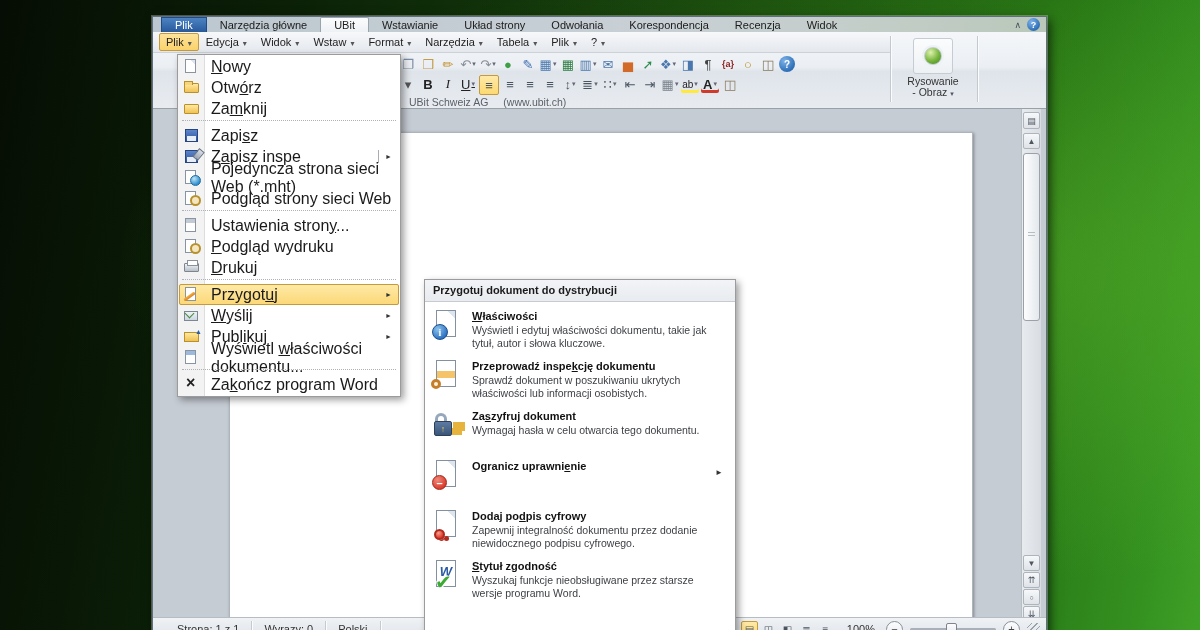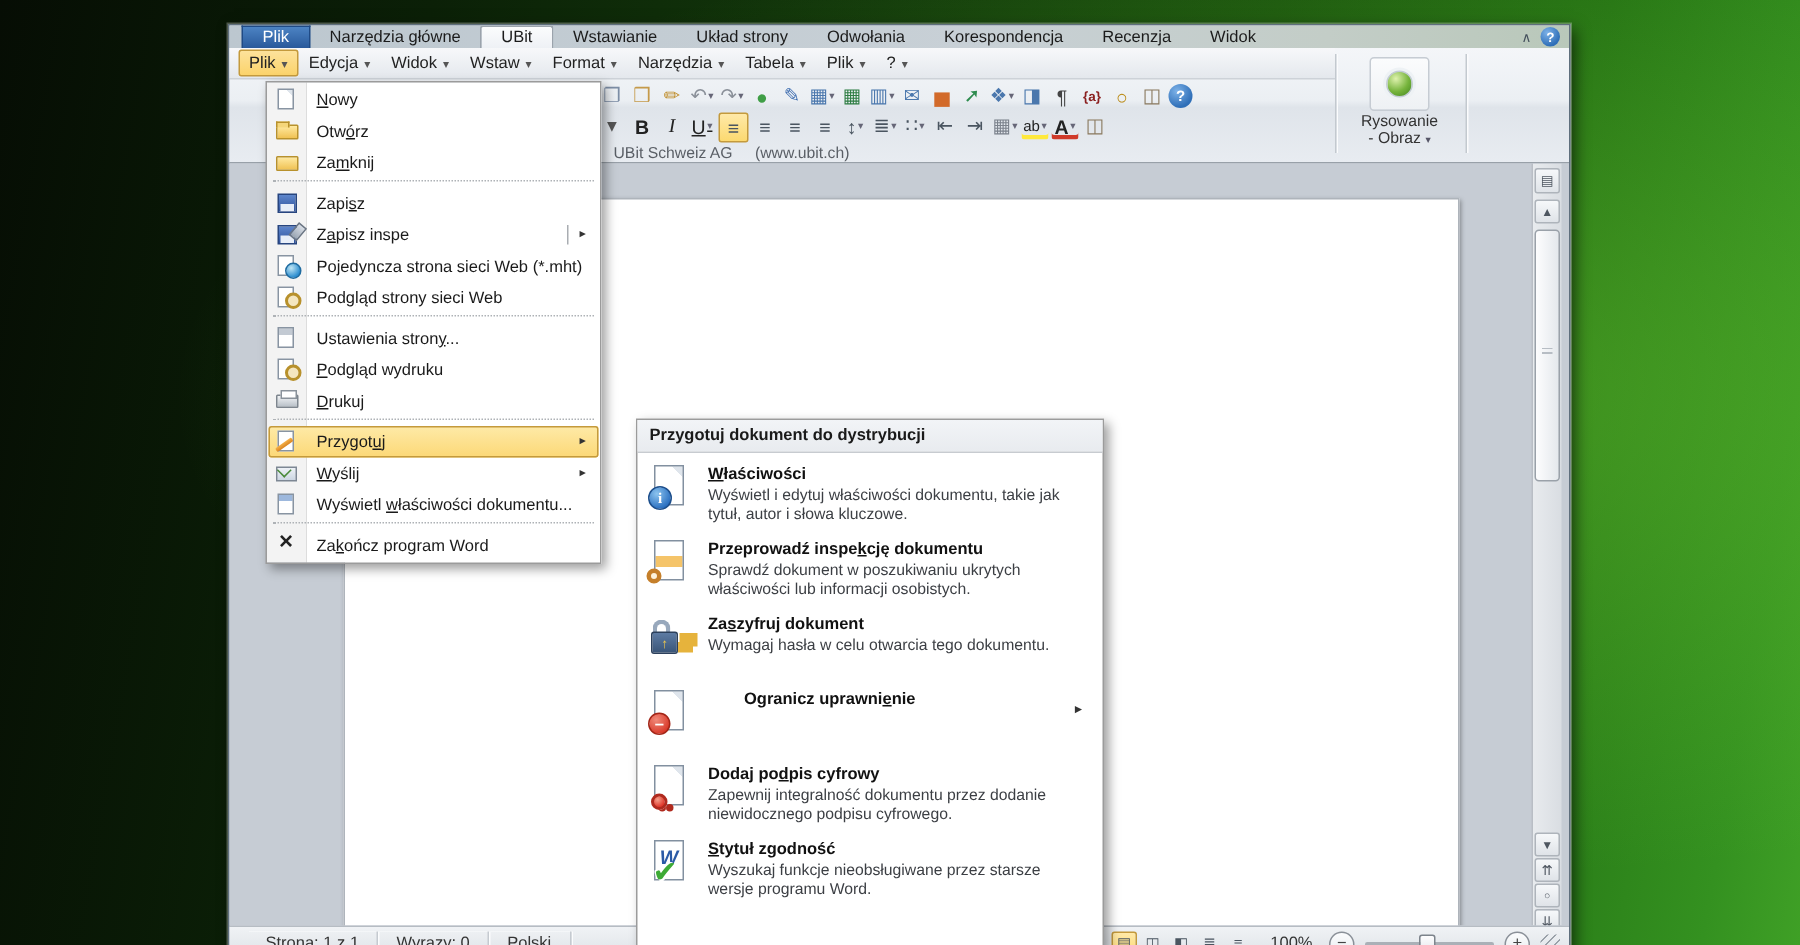--- a/index.html
+++ b/index.html
@@ -96,21 +96,21 @@
   .ztrack{width:86px;height:3px;background:#aab0b7;border-radius:2px;position:relative;margin:0 4px;}
   .ztrack::before{content:"";position:absolute;left:50%;top:-3px;width:1px;height:9px;background:#8a9098;}
   .zthumb{position:absolute;left:42%;top:-5px;width:9px;height:13px;background:linear-gradient(#fdfdfe,#dfe3e8);
     border:1px solid #7d848c;border-radius:2px;}
   .grip{width:13px;height:13px;margin-left:4px;
     background:repeating-linear-gradient(135deg,transparent 0 3px,#9aa1a9 3px 4px);}
   
   .file-menu{position:absolute;left:24px;top:37px;width:224px;z-index:30;
     background:linear-gradient(90deg,#f3f3f3 0,#f3f3f3 26px,#dddddd 26px,#dddddd 27px,#ffffff 27px);
     border:1px solid #9b9b9b;box-shadow:3px 3px 7px rgba(0,0,0,.38);padding:1px;box-sizing:border-box;}
-  .mi{height:21px;display:flex;align-items:center;position:relative;padding-left:3px;font-size:11px;color:#1a1a1a;}
+  .mi{height:21px;display:flex;align-items:center;position:relative;padding-left:3px;font-size:16px;color:#1a1a1a;}
   .mi[data-state="sep"]{height:3px;padding:0;margin:1px 3px;border-top:1px dotted #aeb2b6;}
   .mi[data-state="hl"]{background:linear-gradient(#feeaa8,#fcd876);outline:1px solid var(--c-highlight-border);outline-offset:-1px;border-radius:2px;}
   .mi[data-arrow="true"]::after{content:"►";font-size:7px;color:#333;position:absolute;right:7px;}
   .mi[data-arrow="split"]::after{content:"►";font-size:7px;color:#333;position:absolute;right:7px;}
   .mi[data-arrow="split"]::before{content:"";position:absolute;right:20px;top:4px;height:13px;width:1px;background:#a9adb2;}
   .accel{text-decoration:underline;}
   .ficon{width:20px;height:16px;margin-right:9px;position:relative;flex:none;}
   .ficon::before{content:"";position:absolute;left:3px;top:0;width:11px;height:14px;background:#fff;border:1px solid #8894a2;
     box-sizing:border-box;}
   .ficon[data-icon="new-doc-icon"]::before{background:linear-gradient(225deg,#dfe5ec 3px,#fff 3px);}
@@ -141,21 +141,21 @@
   .ficon[data-icon="publish-icon"]::after{content:"▲";position:absolute;right:0;top:-1px;font-size:7px;color:#2d5fa8;}
   .ficon[data-icon="doc-props-icon"]::before{background:linear-gradient(#9db8dd 4px,#fff 4px);}
   .ficon[data-icon="exit-icon"]::before{content:"×";background:none;border:none;font-size:16px;font-weight:bold;color:#222;top:-3px;left:4px;}
   
   .submenu{position:absolute;left:252px;top:262px;width:312px;height:354px;z-index:40;background:#fff;
     border:1px solid #9b9b9b;box-shadow:3px 3px 7px rgba(0,0,0,.38);box-sizing:border-box;margin-left:19px;}
   .submenu-header{height:21px;line-height:21px;padding-left:8px;font-size:11px;font-weight:bold;color:#1a1a1a;
     background:linear-gradient(#f2f4f7,#e8ebef);border-bottom:1px solid #c7cbd0;}
   .submenu-body{padding:6px 6px 4px 4px;}
   .s-item{display:flex;position:relative;padding:2px;margin-bottom:7px;}
-  .s-item[data-gap="wide"]{margin:16px 0 16px;gap:24px;}
+  .s-item[data-gap="wide"]{margin:16px 0 16px;}
   .s-item[data-arrow="true"]::after{content:"►";font-size:8px;color:#333;position:absolute;right:6px;top:10px;}
   .sicon{width:30px;height:30px;margin:0 9px 0 2px;position:relative;flex:none;}
   .sicon::before{content:"";position:absolute;left:3px;top:0;width:20px;height:27px;background:linear-gradient(225deg,#dfe5ec 5px,#fff 5px);
     border:1px solid #8290a0;box-sizing:border-box;}
   .sicon::after{position:absolute;}
   .sicon[data-icon="properties-icon"]::after{content:"i";left:-1px;bottom:0px;width:14px;height:14px;border-radius:50%;
     background:radial-gradient(circle at 35% 30%,#8cc4ef,#2a6fc0 75%);color:#fff;font-size:10px;font-weight:bold;
     font-family:"Liberation Serif",serif;display:flex;align-items:center;justify-content:center;border:1px solid #1d4f8c;}
   .sicon[data-icon="inspect-icon"]::before{background:linear-gradient(#fff 10px,#f5c469 10px,#f5c469 17px,#fff 17px);border:1px solid #8290a0;}
   .sicon[data-icon="inspect-icon"]::after{content:"";left:-2px;bottom:1px;width:10px;height:10px;border-radius:50%;
@@ -445,20 +445,24 @@
       <div class="mi" data-state="hl" data-arrow="true">
         <span class="ficon" data-icon="prepare-icon"></span>
         <span class="label"><span>Przygot</span><span class="accel">u</span><span>j</span></span>
       </div>
 
       <div class="mi" data-arrow="true">
         <span class="ficon" data-icon="send-icon"></span>
         <span class="label"><span></span><span class="accel">W</span><span>yślij</span></span>
       </div>
 
+      <div class="mi" data-arrow="true">
+        <span class="ficon" data-icon="publish-icon"></span>
+        <span class="label"><span>Publ</span><span class="accel">i</span><span>kuj</span></span>
+      </div>
 
       <div class="mi">
         <span class="ficon" data-icon="doc-props-icon"></span>
         <span class="label"><span>Wyświetl </span><span class="accel">w</span><span>łaściwości dokumentu...</span></span>
       </div>
 
       <div class="mi" data-state="sep">
         
         
       </div>

